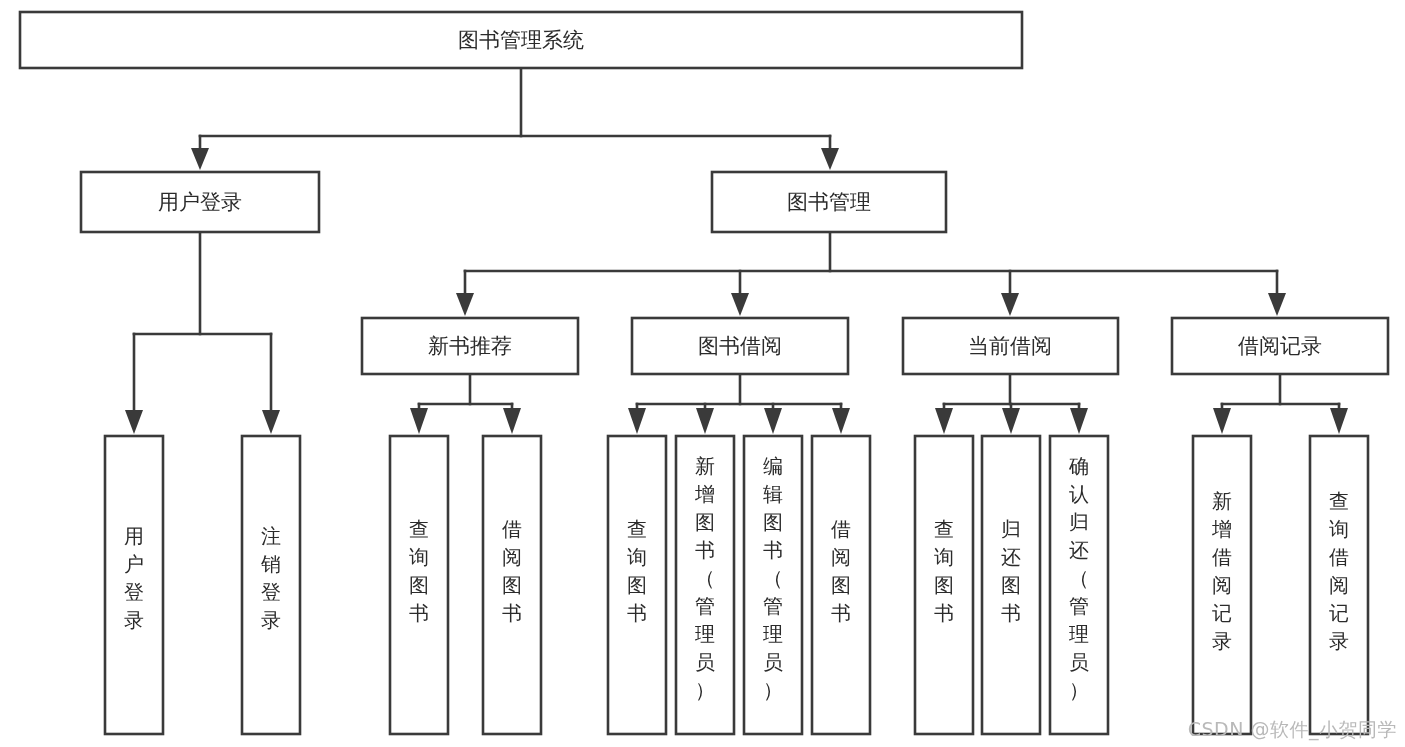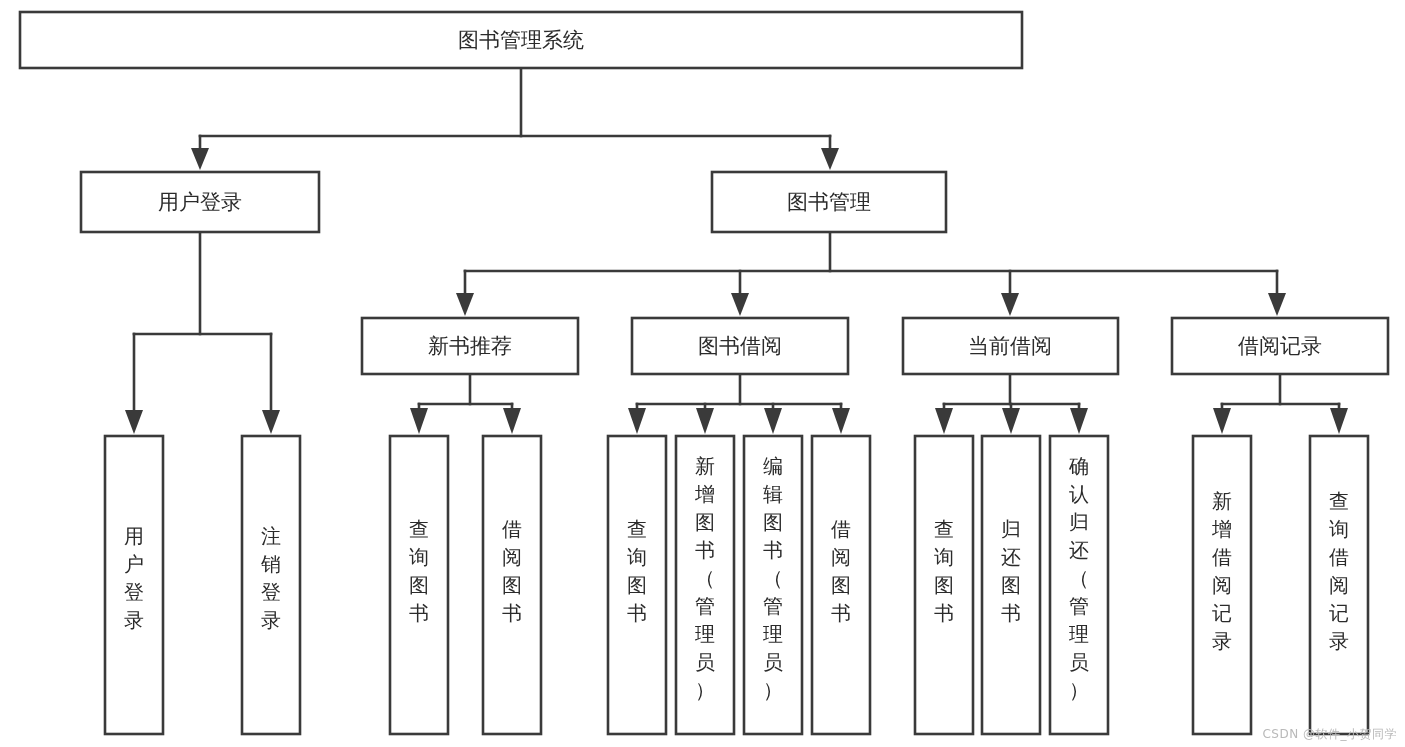--- a/index.html
+++ b/index.html
@@ -45,21 +45,21 @@
   }
   .arrow-head {
     fill: #3a3a3a;
     stroke: none;
   }
   .watermark {
     position: absolute;
     right: 8px;
     bottom: 4px;
     font-family: "DejaVu Sans", "Liberation Sans", sans-serif;
-    font-size: 12px;
+    font-size: 19px;
     color: #b9b9b9;
     white-space: nowrap;
     letter-spacing: 0.5px;
   }
 </style>
 </head>
 <body>
 
 <svg id="diagram" viewBox="0 0 1405 747" xmlns="http://www.w3.org/2000/svg">
 

